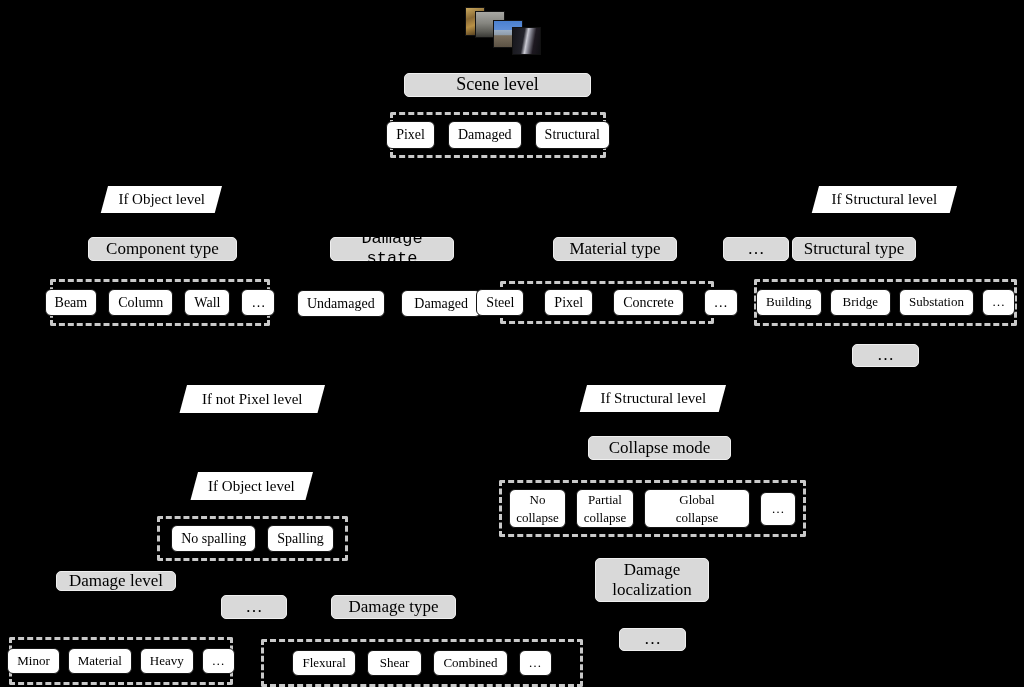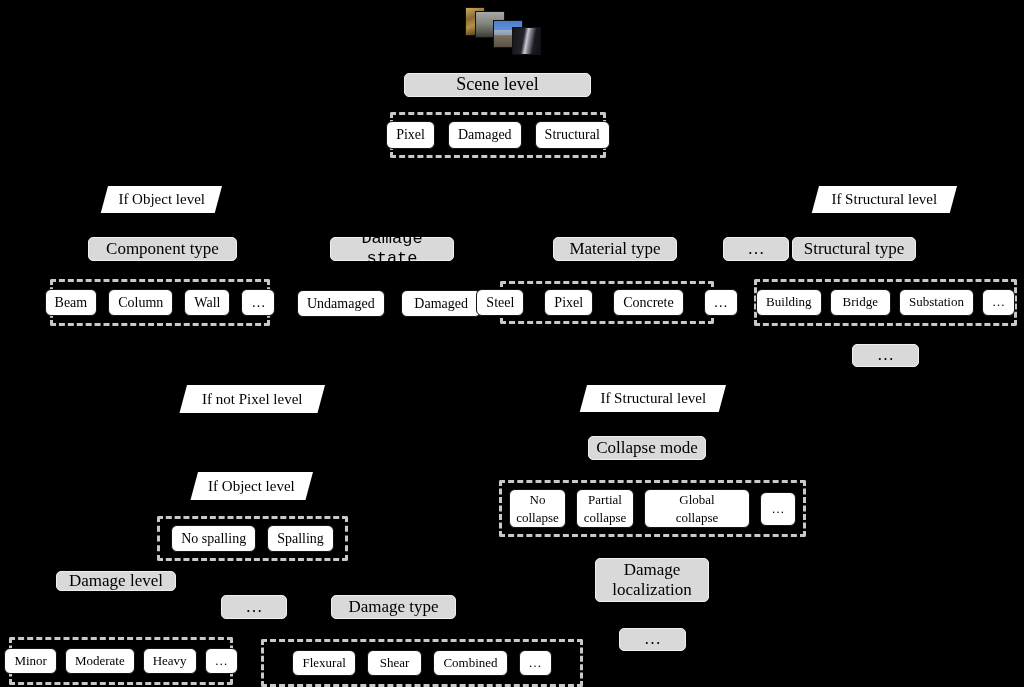--- a/index.html
+++ b/index.html
@@ -112,37 +112,37 @@
     <span>If Object level</span>
   </div>
   <div class="d" style="left:157px;top:516px;width:191px;height:45px;gap:11px;">
     <span class="w">No spalling</span>
     <span class="w">Spalling</span>
   </div>
 
   <div class="p" style="left:587px;top:385px;width:139px;height:27px;">
     <span>If Structural level</span>
   </div>
-  <div class="g" style="left:588px;top:436px;width:118px;height:24px;">Collapse mode</div>
+  <div class="g" style="left:588px;top:436px;width:143px;height:24px;">Collapse mode</div>
   <div class="d" style="left:499px;top:480px;width:307px;height:57px;gap:10px;">
     <span class="w2" style="width:57px;height:39px;">No collapse</span>
     <span class="w2" style="width:58px;height:39px;">Partial collapse</span>
     <span class="w2" style="width:106px;height:39px;padding:2px 25px;">Global collapse</span>
     <span class="w2" style="width:36px;height:34px;">…</span>
   </div>
   <div class="g" style="left:595px;top:558px;width:114px;height:44px;padding:3px 6px;">Damage localization</div>
   <div class="g" style="left:619px;top:628px;width:67px;height:23px;">…</div>
 
   <div class="g" style="left:56px;top:571px;width:120px;height:20px;">Damage level</div>
   <div class="g" style="left:221px;top:595px;width:66px;height:24px;">…</div>
   <div class="g" style="left:331px;top:595px;width:125px;height:24px;">Damage type</div>
 
   <div class="d" style="left:9px;top:637px;width:224px;height:48px;gap:8px;">
     <span class="w" style="font-size:13px;">Minor</span>
-    <span class="w" style="font-size:13px;">Moderate</span>
+    <span class="w" style="font-size:13px;">Material</span>
     <span class="w" style="font-size:13px;">Heavy</span>
     <span class="w" style="font-size:13px;">…</span>
   </div>
 
   <div class="d" style="left:261px;top:639px;width:322px;height:48px;gap:11px;">
     <span class="w" style="font-size:13px;">Flexural</span>
     <span class="w" style="font-size:13px;padding:4px 12px;">Shear</span>
     <span class="w" style="font-size:13px;">Combined</span>
     <span class="w" style="font-size:13px;">…</span>
   </div>

